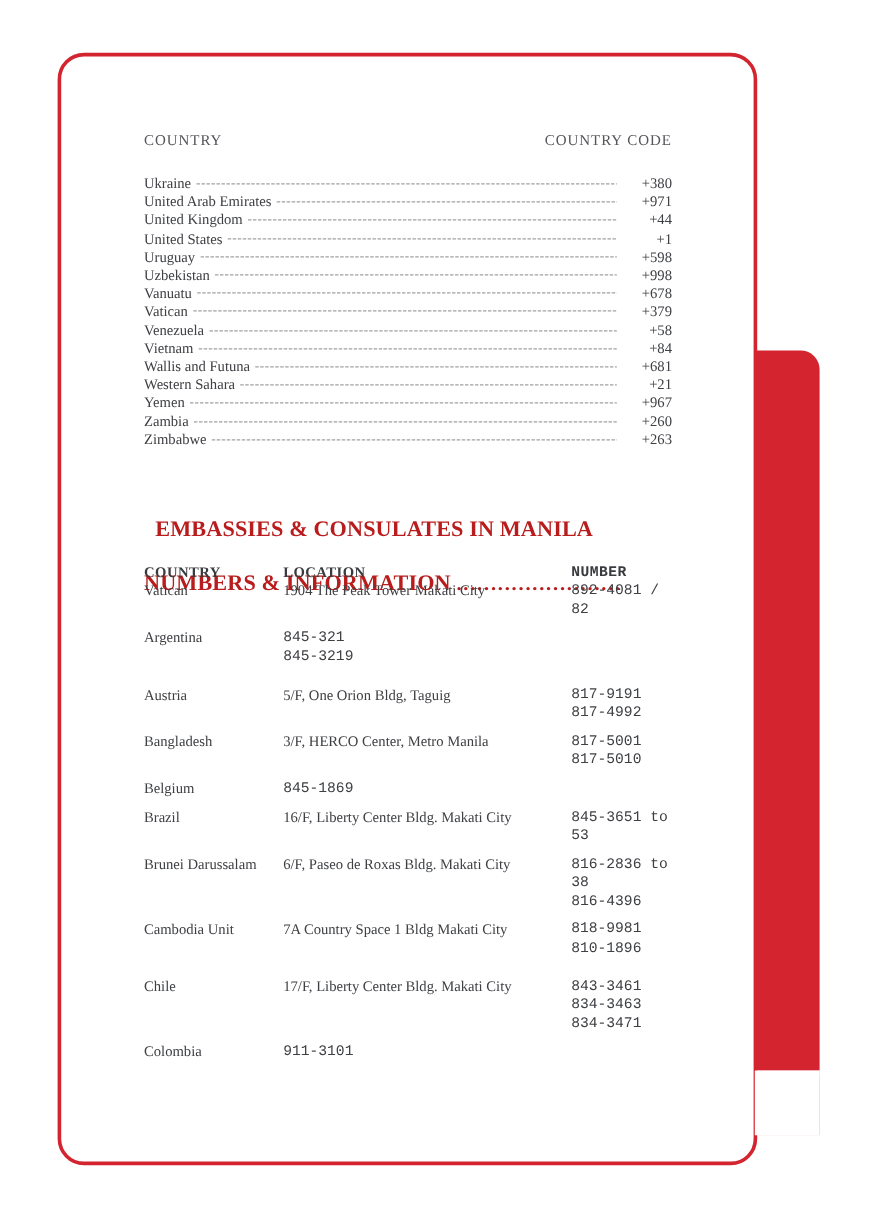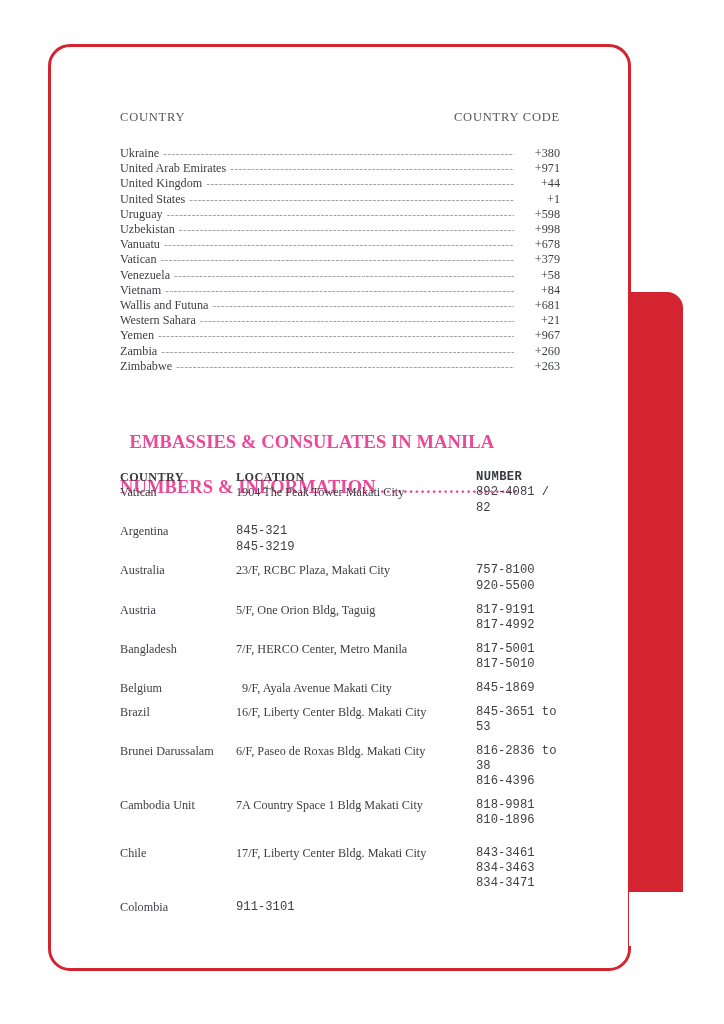--- a/index.html
+++ b/index.html
@@ -132,21 +132,21 @@
     text-align: right;
     min-width: 42px;
   }
 
   
   #embassy-heading {
     position: absolute;
     left: 120px;
     top: 408px;
     width: 450px;
-    color: #ec4899;
+    color: #b91c1c;
     font-weight: bold;
     font-size: 18.5px;
     line-height: 22.5px;
     letter-spacing: 0.1px;
     white-space: pre;
   }
   #embassy-heading .hl2 { display: block; }
   #embassy-heading .dots {
     letter-spacing: 1.5px;
     font-size: 17px;
@@ -282,44 +282,37 @@
         <div class="et-location">1904 The Peak Tower Makati City</div>
         <div class="et-number">892-4081 / 82</div>
       </div>
       <div class="et-spacer"></div>
       <div class="et-row">
         <div class="et-country">Argentina</div>
         <div class="et-number">845-321
 845-3219</div>
       </div>
       <div class="et-spacer"></div>
-      <div class="et-row">
-        <div class="et-country">Australia</div>
-        <div class="et-location">23/F, RCBC Plaza, Makati City</div>
-        <div class="et-number">757-8100
-920-5500</div>
-      </div>
       <div class="et-spacer"></div>
       <div class="et-row">
         <div class="et-country">Austria</div>
         <div class="et-location">5/F, One Orion Bldg, Taguig</div>
         <div class="et-number">817-9191
 817-4992</div>
       </div>
       <div class="et-spacer"></div>
       <div class="et-row">
         <div class="et-country">Bangladesh</div>
-        <div class="et-location">7/F, HERCO Center, Metro Manila</div>
+        <div class="et-location">3/F, HERCO Center, Metro Manila</div>
         <div class="et-number">817-5001
 817-5010</div>
       </div>
       <div class="et-spacer"></div>
       <div class="et-row">
         <div class="et-country">Belgium</div>
-        <div class="et-location">  9/F, Ayala Avenue Makati City</div>
         <div class="et-number">845-1869</div>
       </div>
       <div class="et-spacer"></div>
       <div class="et-row">
         <div class="et-country">Brazil</div>
         <div class="et-location">16/F, Liberty Center Bldg. Makati City</div>
         <div class="et-number">845-3651 to 53</div>
       </div>
       <div class="et-spacer"></div>
       <div class="et-row">

